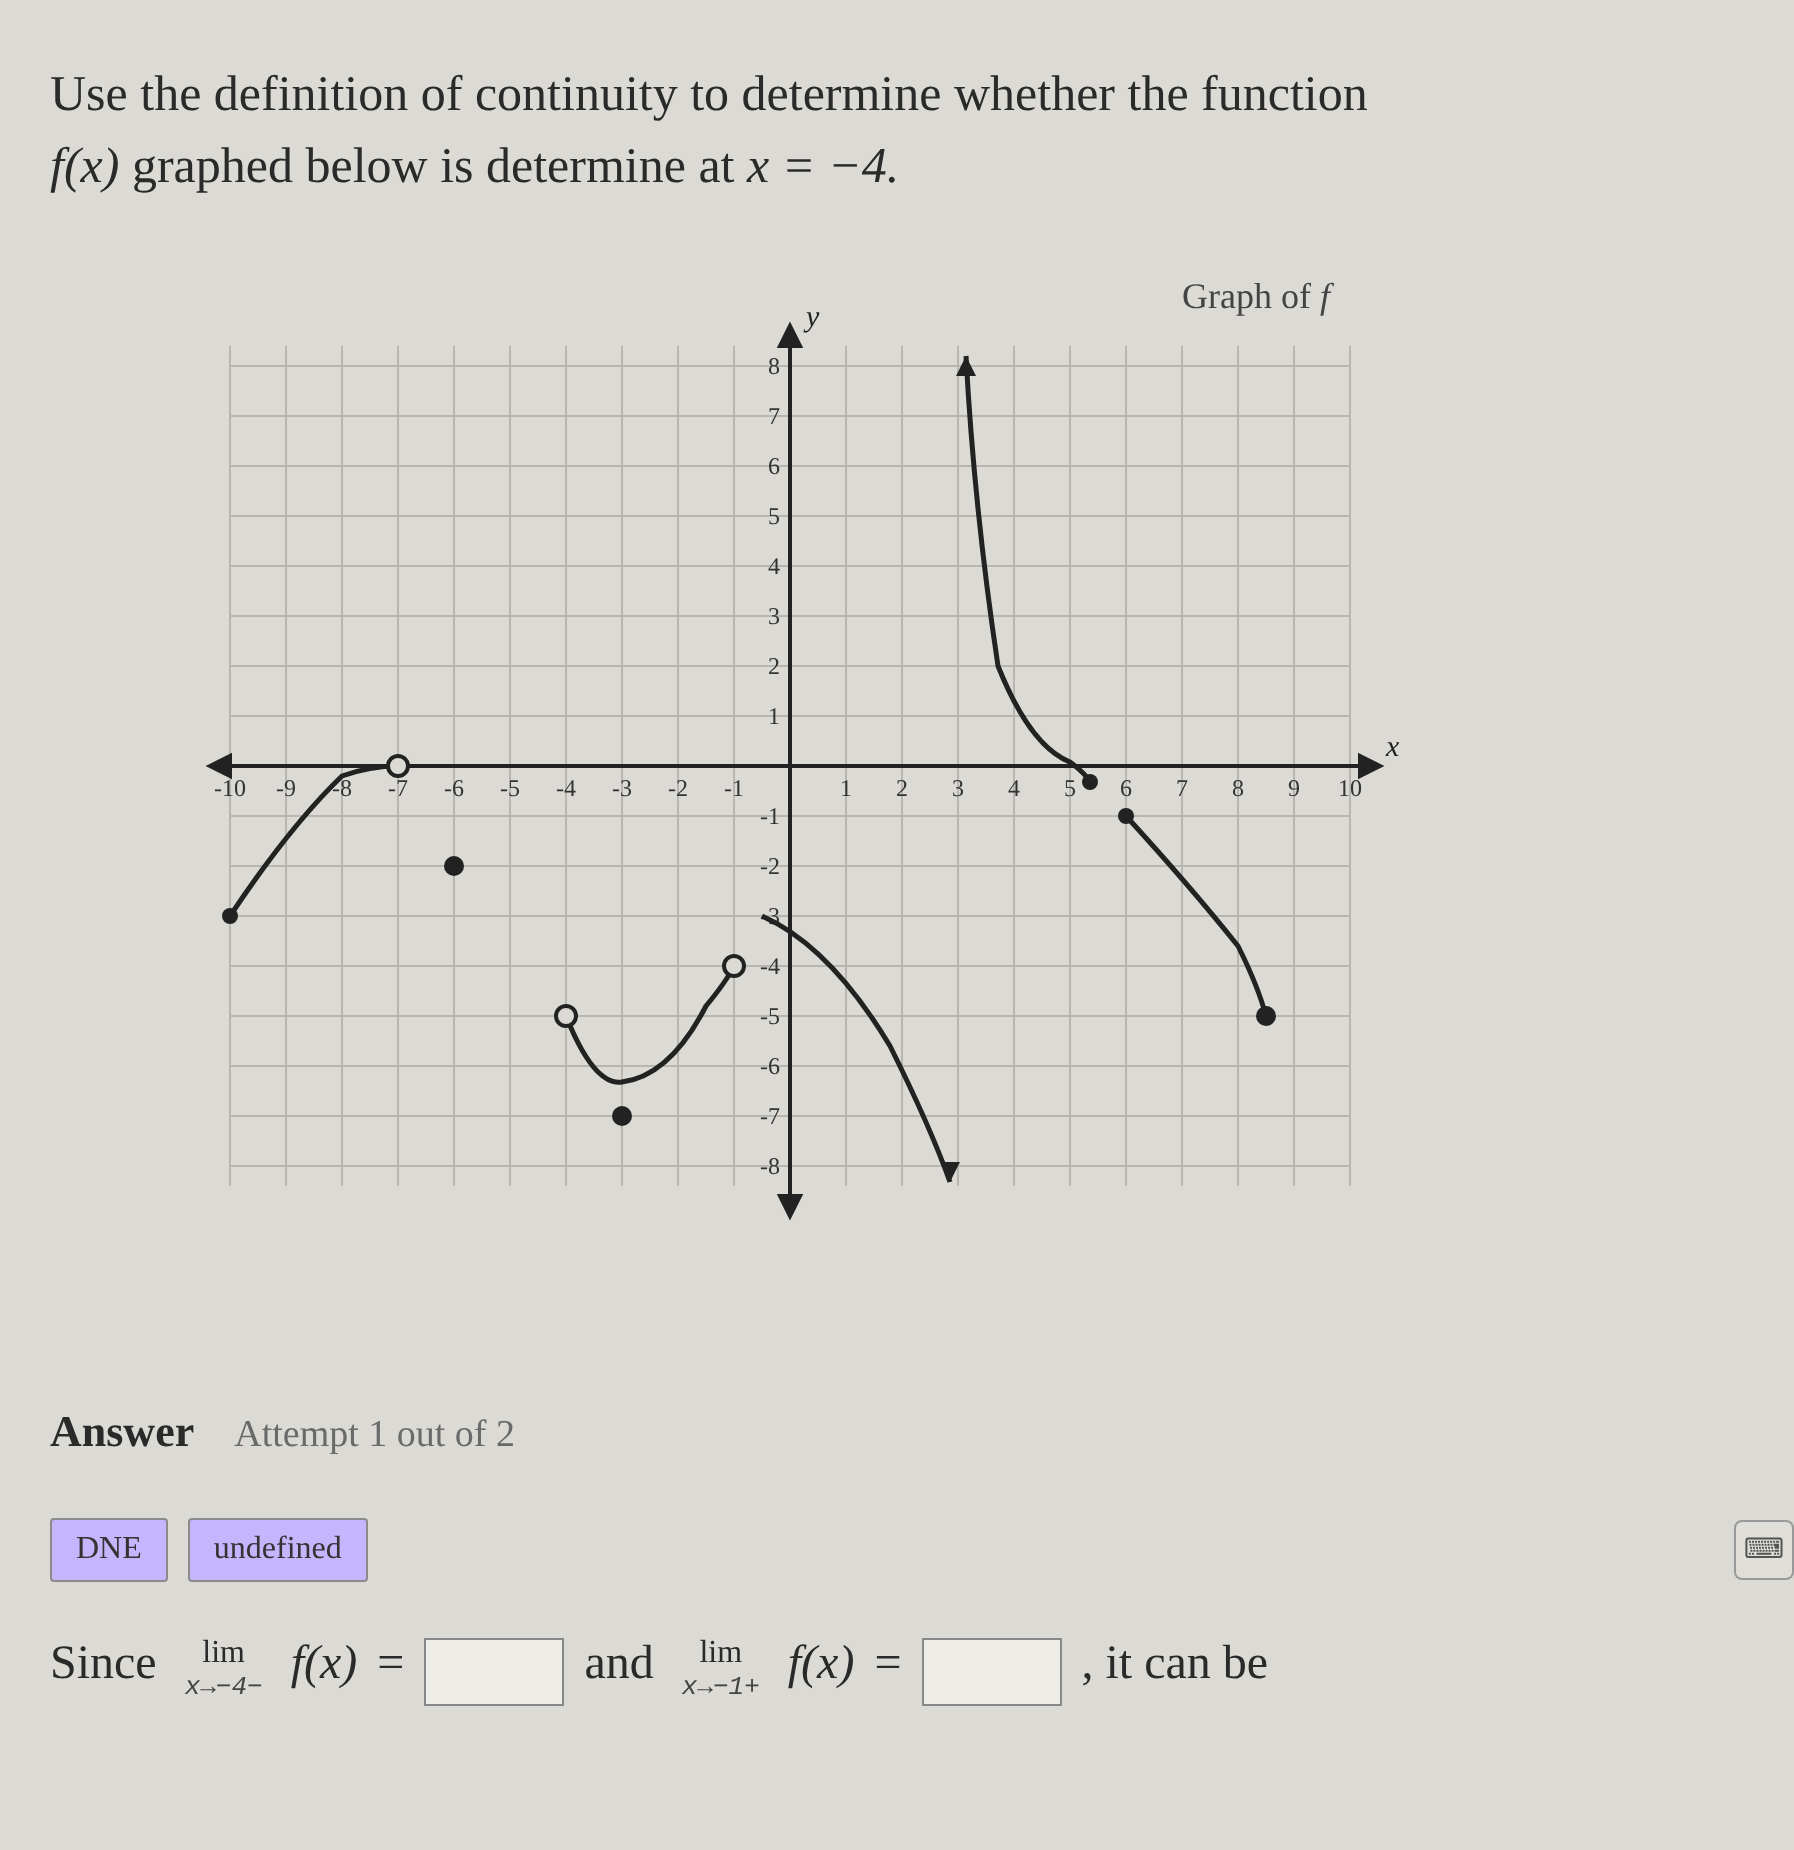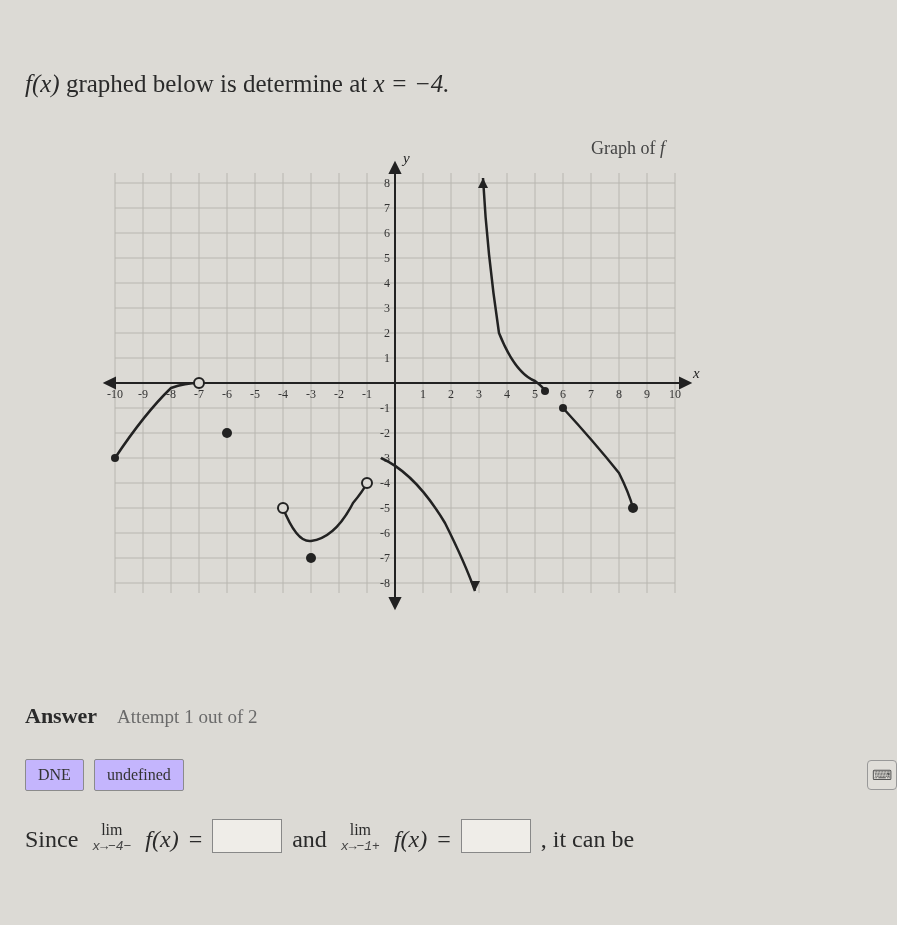--- a/index.html
+++ b/index.html
@@ -47,21 +47,21 @@
     padding: 6px 12px;
     font-size: 16px;
     color: #333;
     border-radius: 2px;
     cursor: pointer;
     font-family: inherit;
   }
   .expr-line {
     font-size: 24px;
     display: flex;
-    align-items: flex-end;
+    align-items: flex-start;
     gap: 10px;
     flex-wrap: wrap;
   }
   .lim {
     display: inline-flex;
     flex-direction: column;
     align-items: center;
     line-height: 1;
     vertical-align: middle;
     margin: 0 4px;
@@ -92,21 +92,21 @@
     align-items: center;
     justify-content: center;
     font-size: 14px;
     color: #555;
   }
 </style>
 </head>
 <body>
 
 <div class="prompt">
-  <br>
+  <span>Use the definition of continuity to determine whether the function</span><br>
   <span class="math-i">f(x)</span><span> graphed below is determine at </span><span class="math-i">x = −4.</span>
 </div>
 
 <div class="graph-wrap">
   <div class="graph-title">
     Graph of <span class="math-i">f</span>
   </div>
   <svg class="graph" viewBox="0 0 620 480">
 
     <g stroke="#b8b6b0" stroke-width="1">

